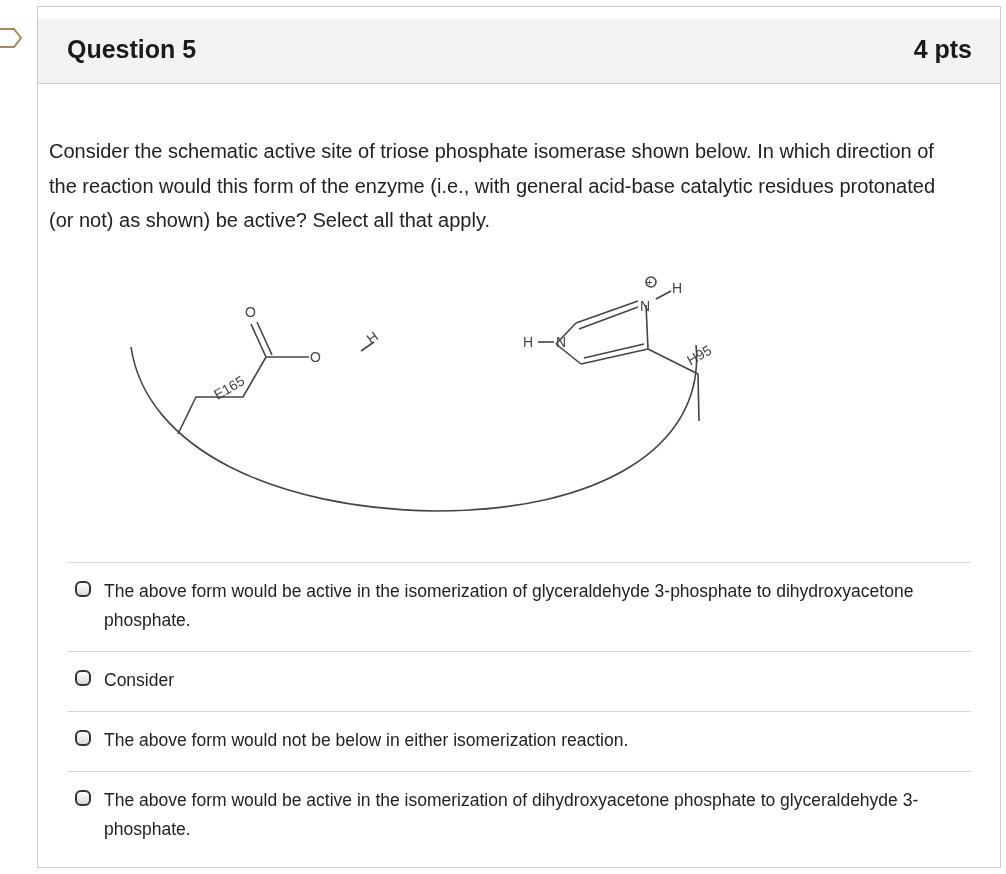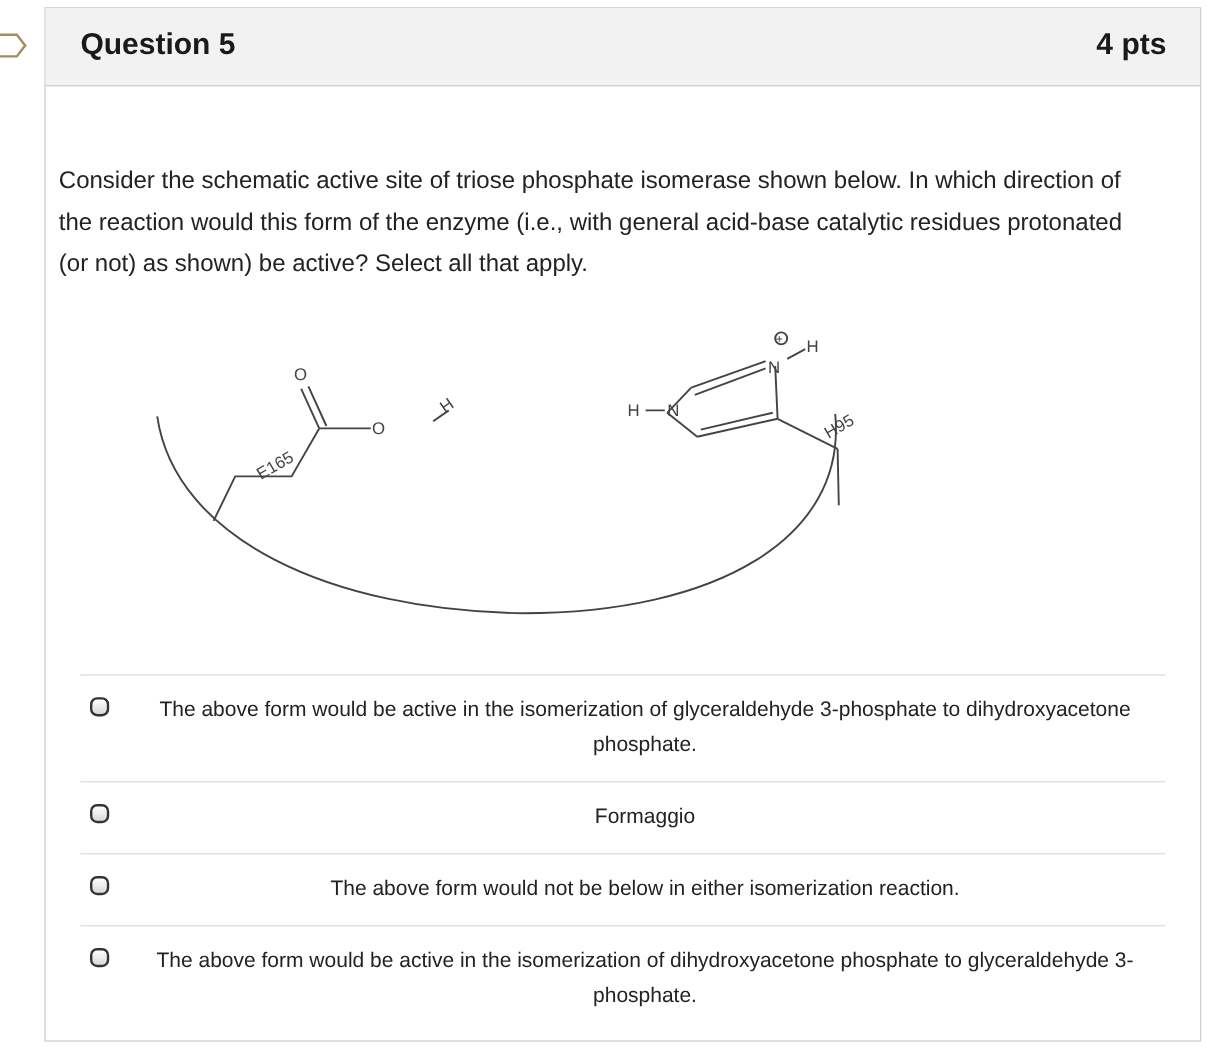--- a/index.html
+++ b/index.html
@@ -1,31 +1,31 @@
 <!DOCTYPE html>
 <html><head>
 <meta charset="utf-8">
 <style>
   html, body { margin:0; padding:0; background:#ffffff; }
   body { width:1006px; height:874px; position:relative; overflow:hidden;
          font-family:"Liberation Sans", "DejaVu Sans", sans-serif; color:#2d3b45; }
   .flag { position:absolute; left:-8px; top:26px; width:32px; height:24px; }
   .card { position:absolute; left:37px; top:6px; width:964px; height:862px;
           border:1px solid #c7cdd1; box-sizing:border-box; background:#fff; }
-  .header { position:absolute; left:0; top:0; right:0; height:64px; background:#f2f2f2;
+  .header { position:absolute; left:0; top:12px; right:0; height:64px; background:#f2f2f2;
             border-bottom:1px solid #c7cdd1; }
   .q-title { position:absolute; left:29px; top:16px; font-size:25px; font-weight:bold; color:#1a1a1a; }
   .q-pts { position:absolute; right:28px; top:16px; font-size:25px; font-weight:bold; color:#1a1a1a;margin-left:36px; }
   .qtext { position:absolute; left:11px; top:127px; width:910px; font-size:20px; line-height:34.5px; color:#222; }
   .diagram { position:absolute; left:88px; top:262px; width:590px; height:250px; }
   .answers { position:absolute; left:29px; top:555px; width:904px; }
   .ans { border-top:1px solid #d6d9db; padding:14px 0 16px 0; position:relative; }
   .radio { position:absolute; left:8px; top:18px; width:16px; height:16px; border:2px solid #333;
            border-radius:6px; background:linear-gradient(#ffffff,#d8d8d8); box-sizing:border-box; }
-  .ans-label { margin-left:37px; font-size:17.5px; line-height:29px; color:#222; display:block;text-align:center; }
+  .ans-label { margin-left:37px; font-size:17.5px; line-height:29px; color:#222; display:block; }
 </style>
 </head>
 <body>
 
 <svg class="flag" viewBox="0 0 32 24">
   <path d="M1 3 H22 L29 12 L22 21 H1" fill="none" stroke="#a48a5e" stroke-width="2"></path>
 </svg>
 
 <div class="card">
   <div class="header">
@@ -73,21 +73,21 @@
     </g>
   </svg>
 
   <div class="answers">
     <div class="ans">
       <span class="radio"></span>
       <span class="ans-label">The above form would be active in the isomerization of glyceraldehyde 3-phosphate to dihydroxyacetone phosphate.</span>
     </div>
     <div class="ans">
       <span class="radio"></span>
-      <span class="ans-label">Formaggio</span>
+      <span class="ans-label">Consider</span>
     </div>
     <div class="ans">
       <span class="radio"></span>
       <span class="ans-label">The above form would not be below in either isomerization reaction.</span>
     </div>
     <div class="ans">
       <span class="radio"></span>
       <span class="ans-label">The above form would be active in the isomerization of dihydroxyacetone phosphate to glyceraldehyde 3-phosphate.</span>
     </div>
   </div>

